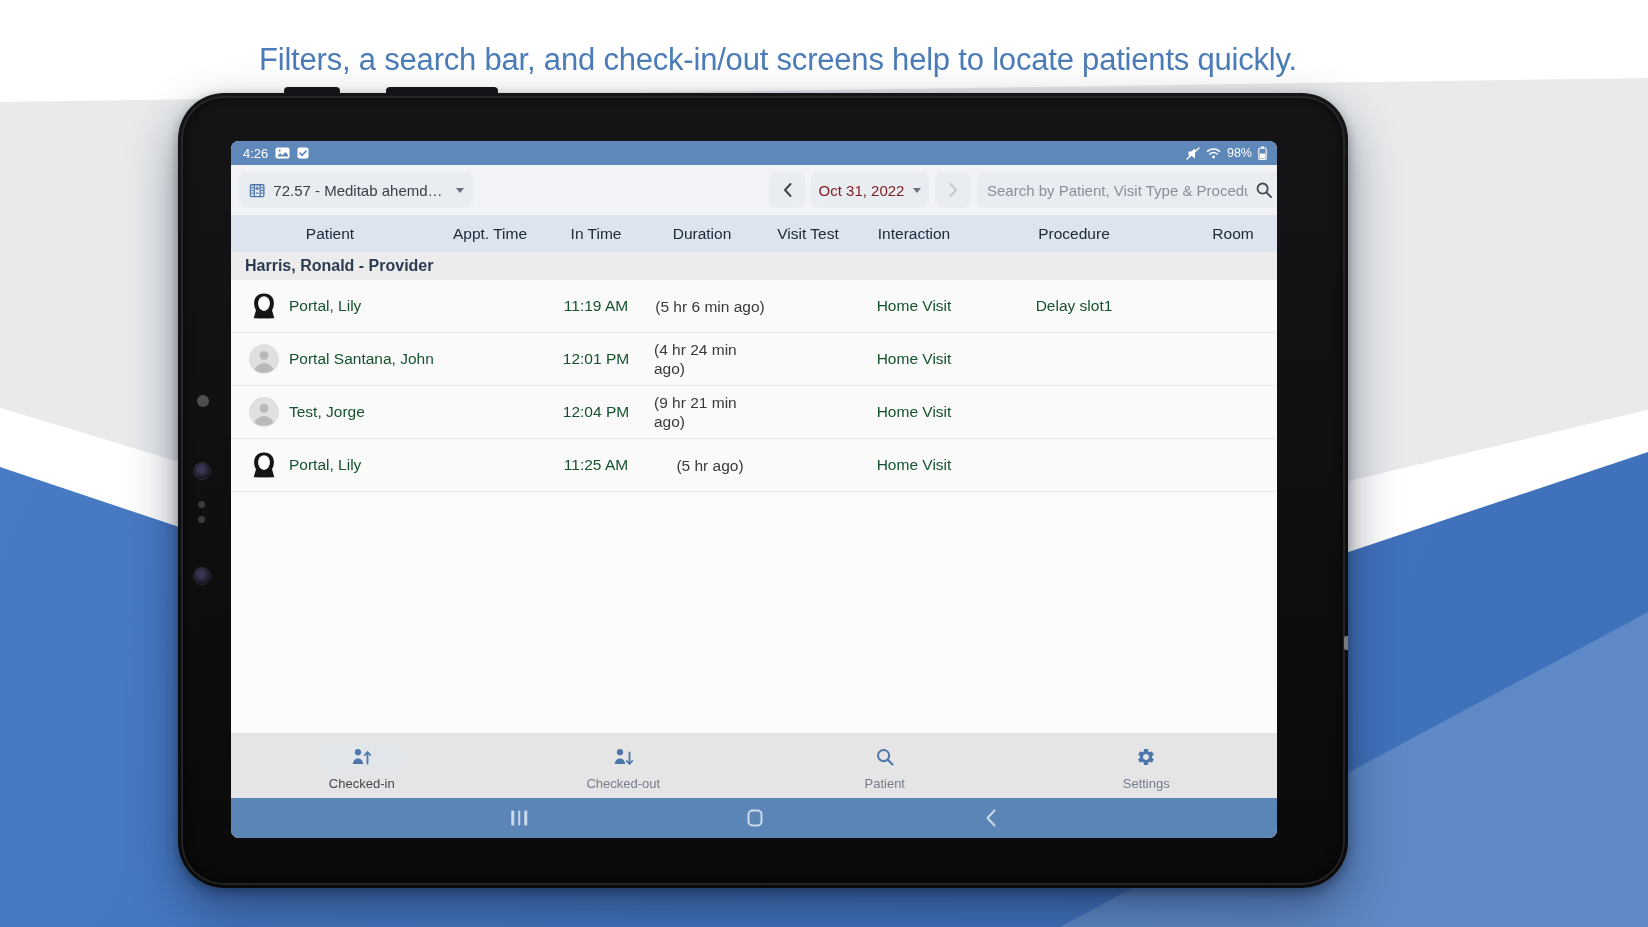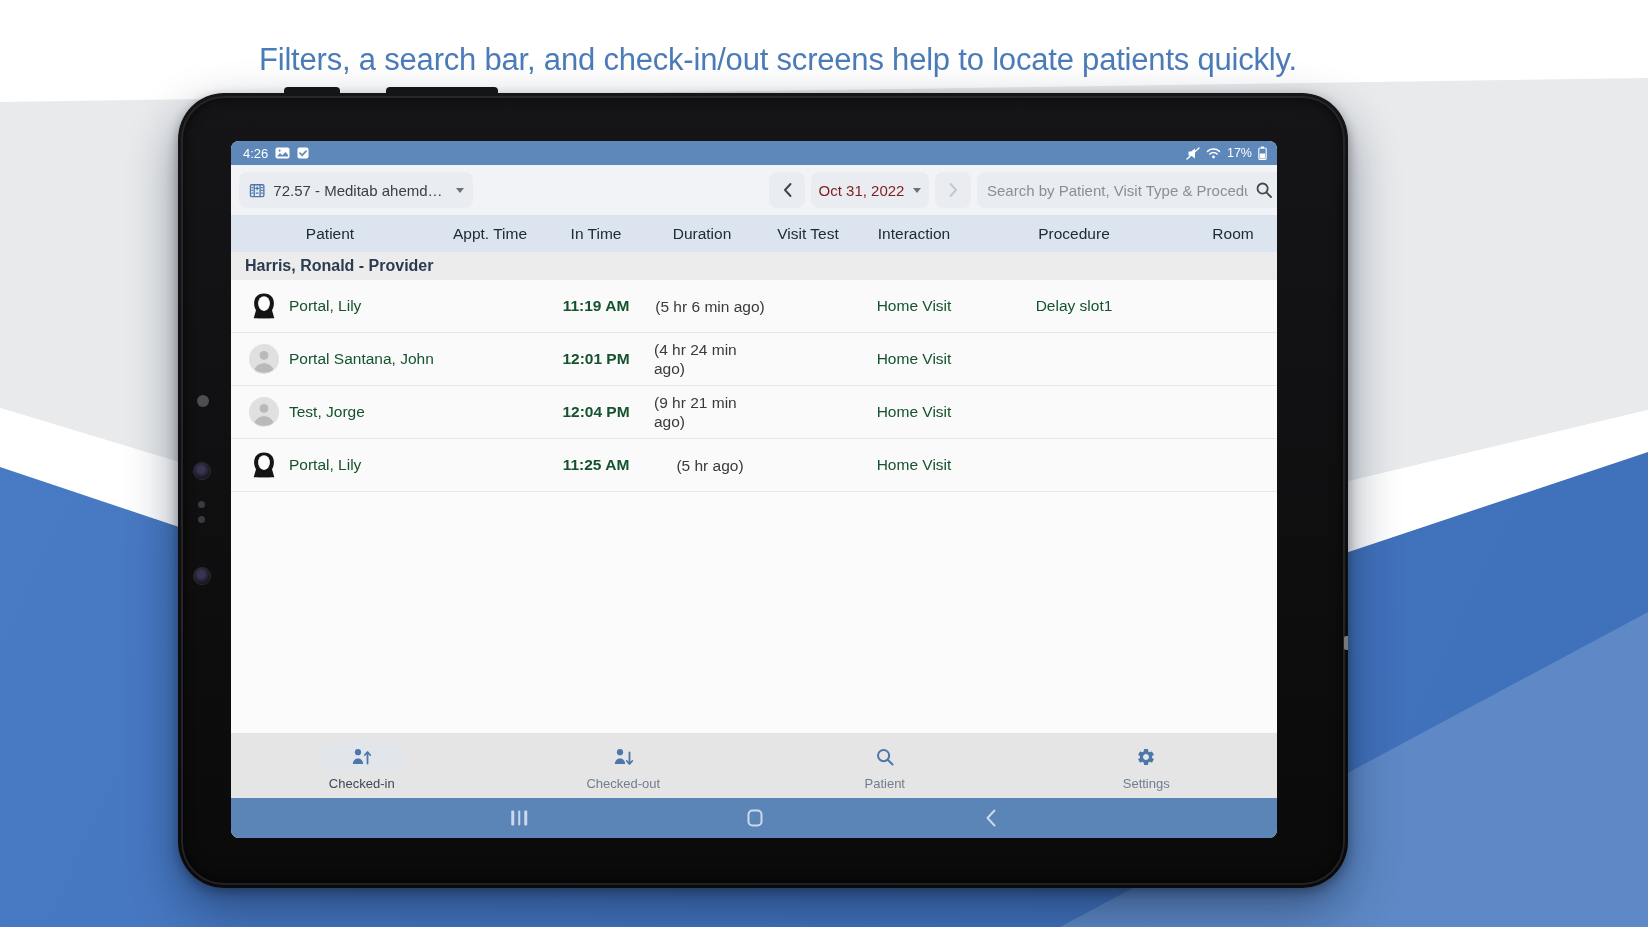--- a/index.html
+++ b/index.html
@@ -64,21 +64,21 @@
       color:#202b38;font-size:15.5px;}
   .c-pat{left:99px;} .c-appt{left:259px;} .c-in{left:365px;} .c-dur-h{left:471px;}
   .c-visit{left:577px;} .c-inter{left:683px;} .c-proc{left:843px;} .c-room{left:1002px;}
   .group{height:28px;background:#ececec;display:flex;align-items:center;padding-left:14px;
          font-size:16px;font-weight:700;color:#2b3b52;}
   .row{position:relative;height:53px;background:#fafafa;border-bottom:1px solid #e8e8e8;box-sizing:border-box;}
   .cell{position:absolute;top:50%;transform:translateY(-50%);color:#14532d;font-size:15.5px;}
   .avatar{position:absolute;left:18px;top:50%;transform:translateY(-50%);width:30px;height:30px;}
   .name{left:58px;white-space:nowrap;}
   .cell.mid{transform:translate(-50%,-50%);white-space:nowrap;}
-  .in-t{left:365px;font-weight:bold;} .inter{left:683px;} .proc{left:843px;} .appt{left:259px;} .visit{left:577px;} .room{left:1002px;}
+  .in-t{left:365px;} .inter{left:683px;} .proc{left:843px;} .appt{left:259px;} .visit{left:577px;} .room{left:1002px;}
   .c-dur{position:absolute;top:50%;transform:translateY(-50%);left:423px;width:112px;
          text-align:center;white-space:nowrap;line-height:19px;color:#3a3a3a;font-size:15.5px;}
   .row.wrap .c-dur{white-space:normal;text-align:left;width:98px;}
   
   .tabbar{position:absolute;left:0;right:0;bottom:40px;height:64px;background:#e5e5e5;
           border-top:1px solid #e2e3e5;display:flex;}
   .tab{flex:1;display:flex;flex-direction:column;align-items:center;justify-content:center;gap:3px;cursor:pointer;}
   .tab-iconwrap{width:86px;height:32px;border-radius:16px;display:flex;align-items:center;justify-content:center;}
   .tab.selected .tab-iconwrap{background:#e2e6ea;}
   .tab-label{font-size:13px;color:#727e8d;}
@@ -133,21 +133,21 @@
           <svg width="14" height="13" viewBox="0 0 14 13">
             <path d="M2.5 4.5h2.6L9 1.6v9.8L5.1 8.5H2.5z" fill="#fff"></path>
             <line x1="11.5" y1="4" x2="13.5" y2="9" stroke="#fff" stroke-width="0"></line>
             <line x1="1" y1="12" x2="13" y2="1" stroke="#fff" stroke-width="1.4" stroke-linecap="round"></line>
           </svg>
           <svg width="15" height="12" viewBox="0 0 15 12">
             <path d="M1.5 4.4a9 9 0 0112 0" fill="none" stroke="#fff" stroke-width="1.5" stroke-linecap="round"></path>
             <path d="M3.8 7a5.6 5.6 0 017.4 0" fill="none" stroke="#fff" stroke-width="1.5" stroke-linecap="round"></path>
             <circle cx="7.5" cy="10" r="1.4" fill="#fff"></circle>
           </svg>
-          <span>17%</span>
+          <span>98%</span>
           <svg width="9" height="14" viewBox="0 0 9 14">
             <rect x="3" y="0.5" width="3" height="2" fill="#fff"></rect>
             <rect x="0.8" y="2" width="7.4" height="11.5" rx="1.3" fill="none" stroke="#fff" stroke-width="1.1"></rect>
             <rect x="1.8" y="7.5" width="5.4" height="5" fill="#fff"></rect>
           </svg>
         </div>
       </div>
 
       <div class="toolbar">
         <div class="tool-box dd-facility">

